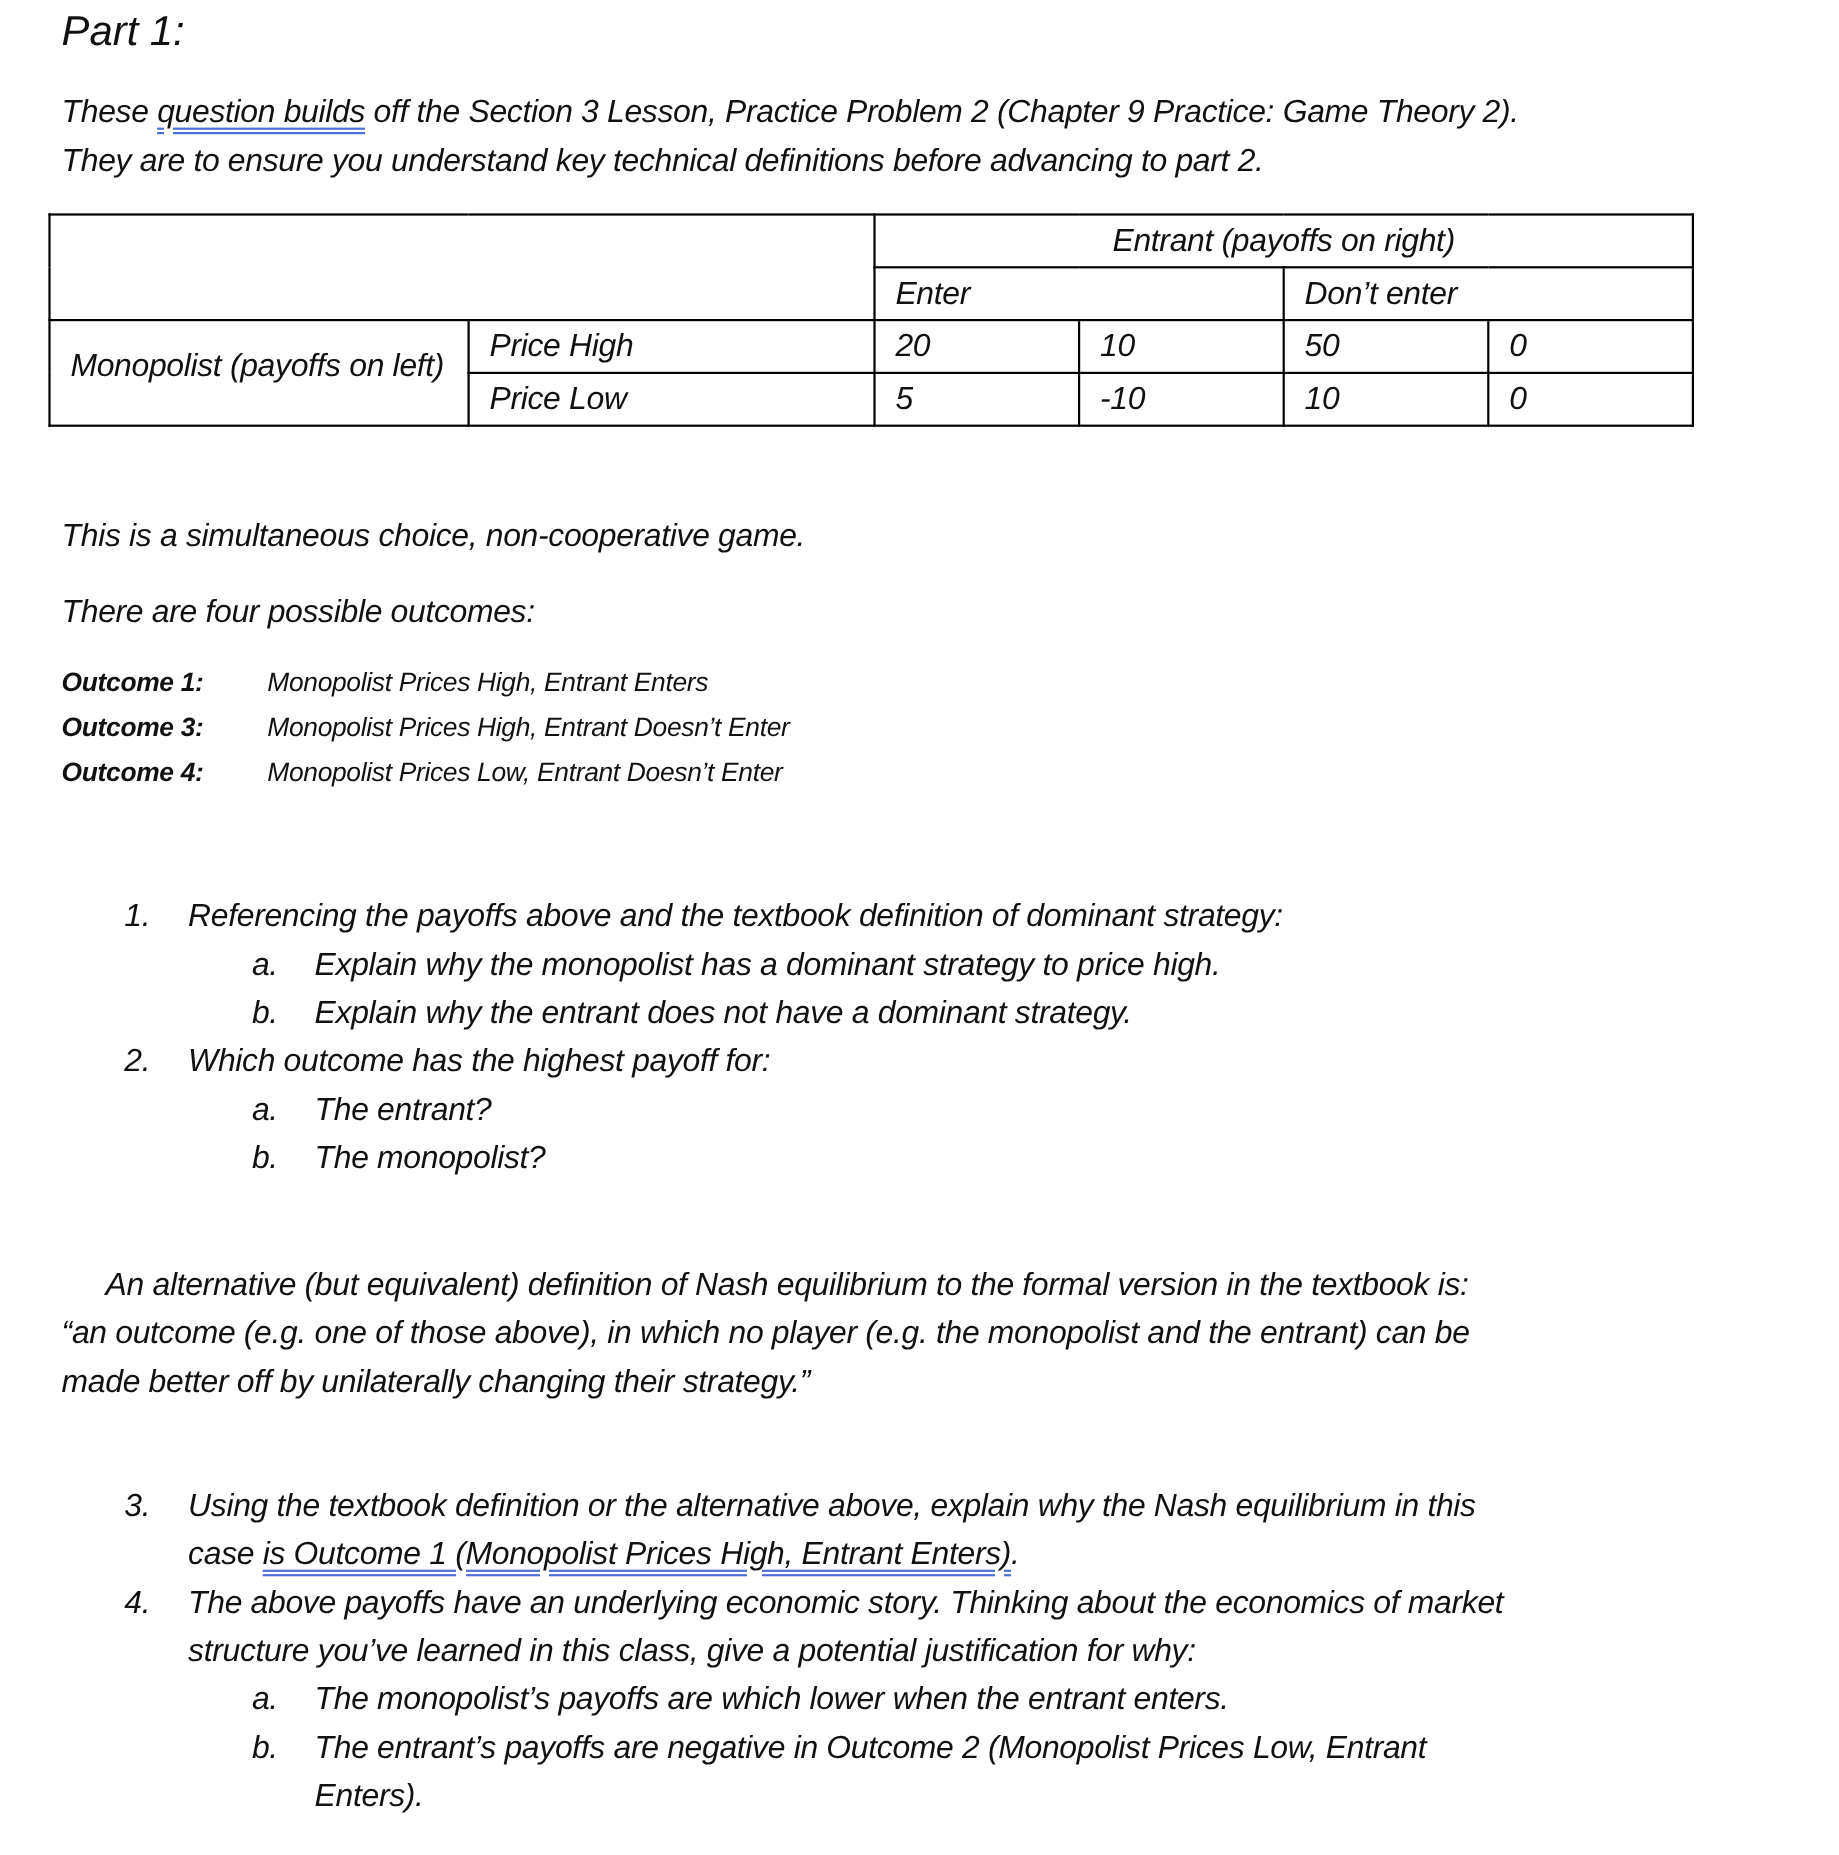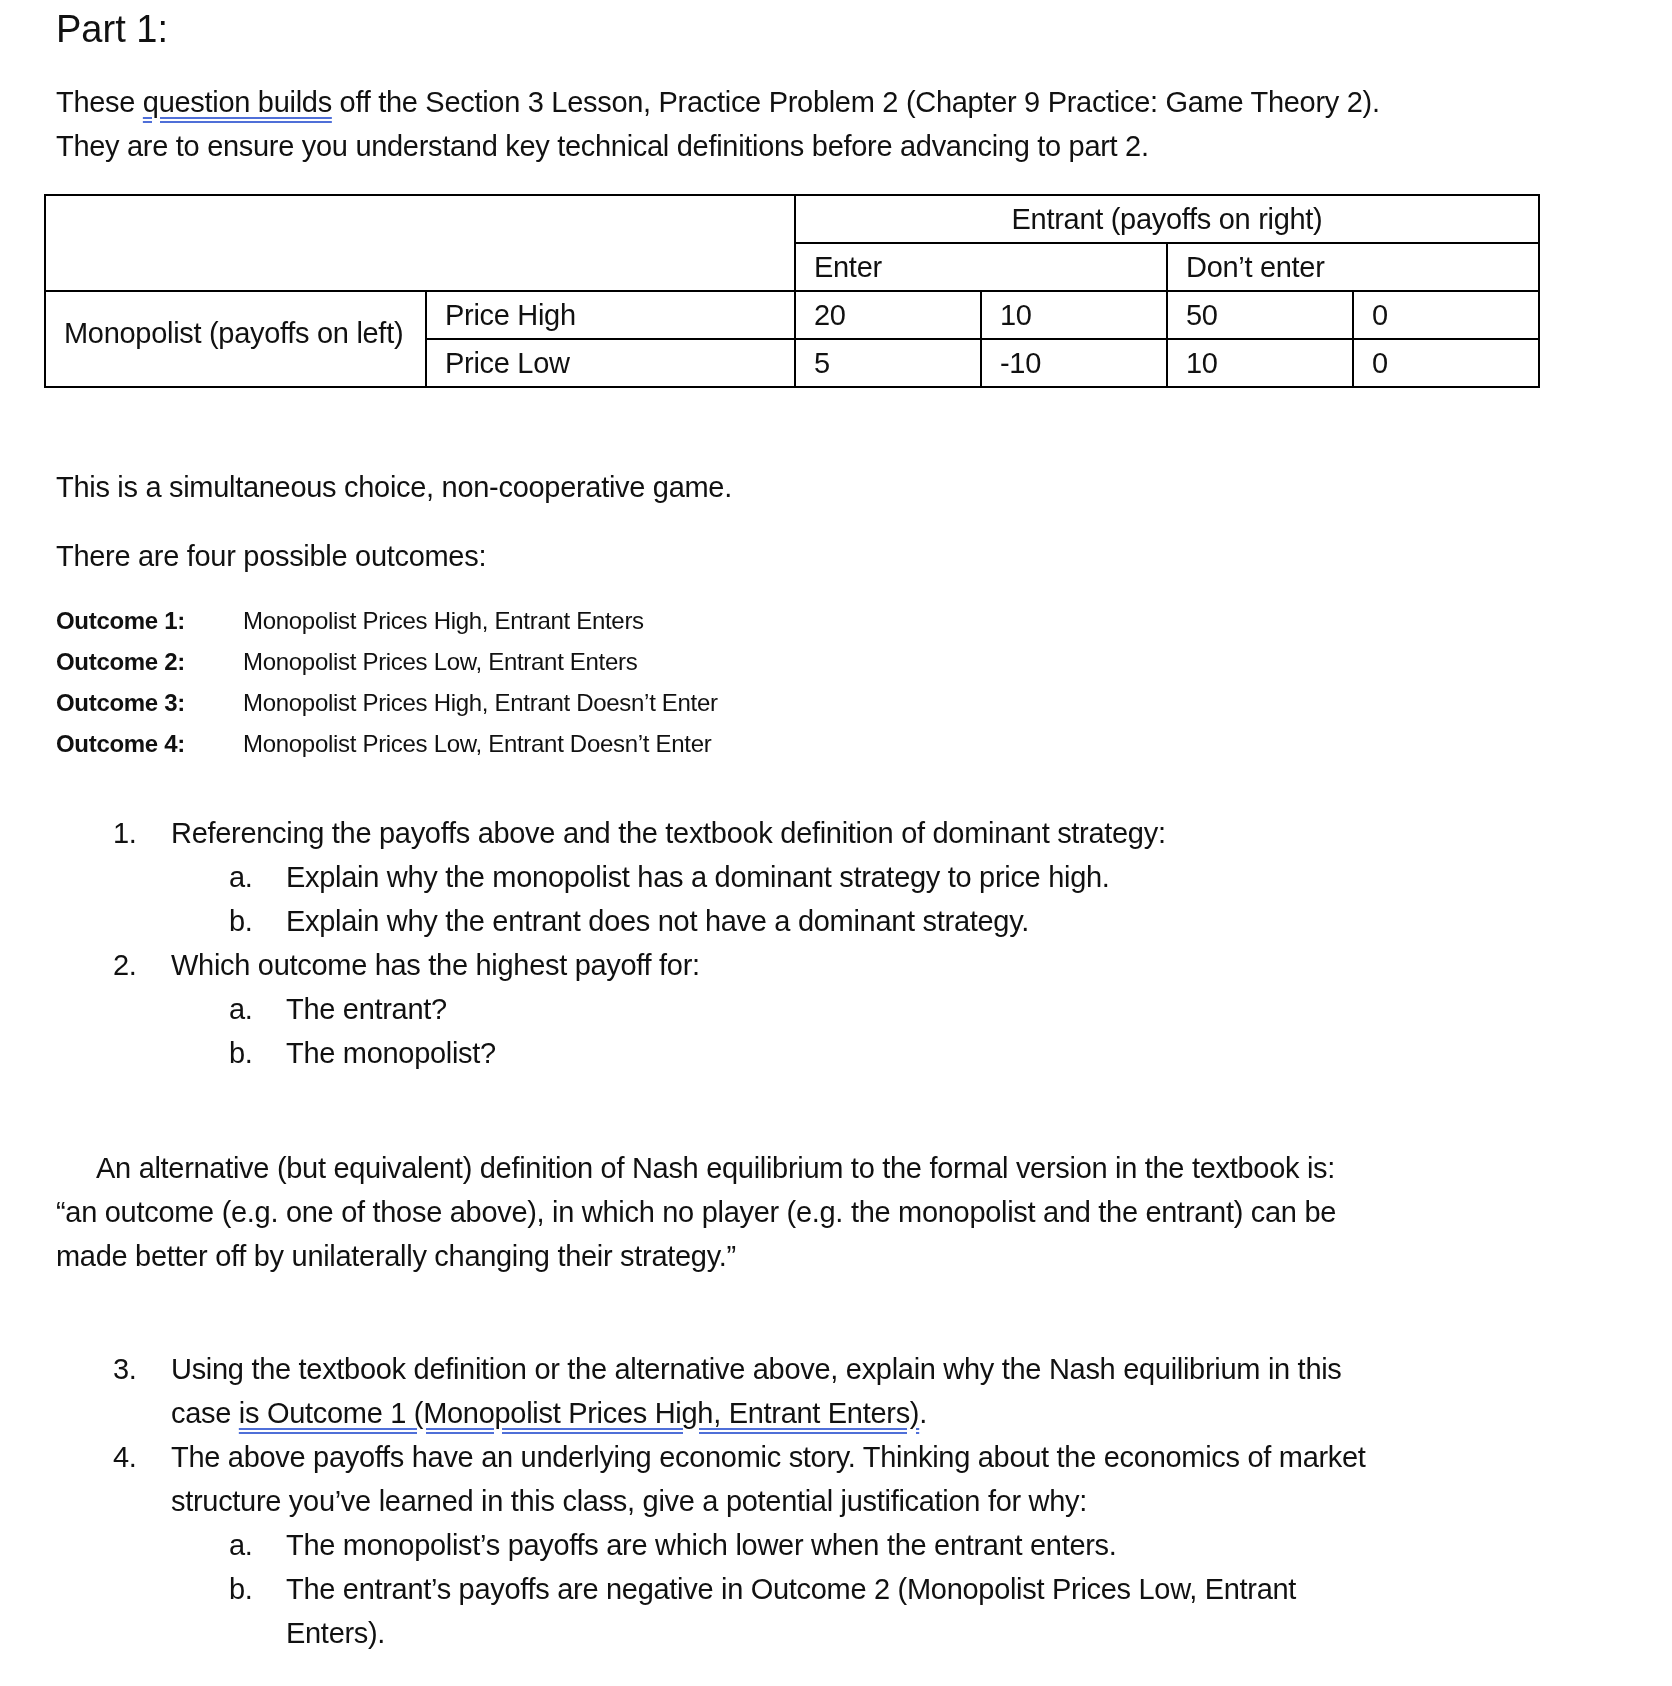--- a/index.html
+++ b/index.html
@@ -14,20 +14,21 @@
       font-family: "Liberation Sans", sans-serif;
       color: #111111;
       overflow: hidden;
     }
     .doc {
       position: absolute;
       left: 0;
       top: 0;
       width: 1672px;
       height: 1686px;
+      font-style: italic;
     }
     .title {
       position: absolute;
       left: 56px;
       top: 6px;
       font-size: 38px;
       line-height: 46px;
       font-weight: normal;
       margin: 0;
     }
@@ -142,24 +143,20 @@
 
   <p class="p" style="top:465px;">This is a simultaneous choice, non-cooperative game.</p>
   <p class="p" style="top:534px;">There are four possible outcomes:</p>
 
   <div class="outcomes">
     <div class="outcome-row">
       <span class="outcome-label">Outcome 1:</span>
       <span>Monopolist Prices High, Entrant Enters</span>
     </div>
     <div class="outcome-row">
-      <span class="outcome-label">Outcome 2:</span>
-      <span>Monopolist Prices Low, Entrant Enters</span>
-    </div>
-    <div class="outcome-row">
       <span class="outcome-label">Outcome 3:</span>
       <span>Monopolist Prices High, Entrant Doesn’t Enter</span>
     </div>
     <div class="outcome-row">
       <span class="outcome-label">Outcome 4:</span>
       <span>Monopolist Prices Low, Entrant Doesn’t Enter</span>
     </div>
   </div>
 
   <div class="qlist" style="top:811px;">

